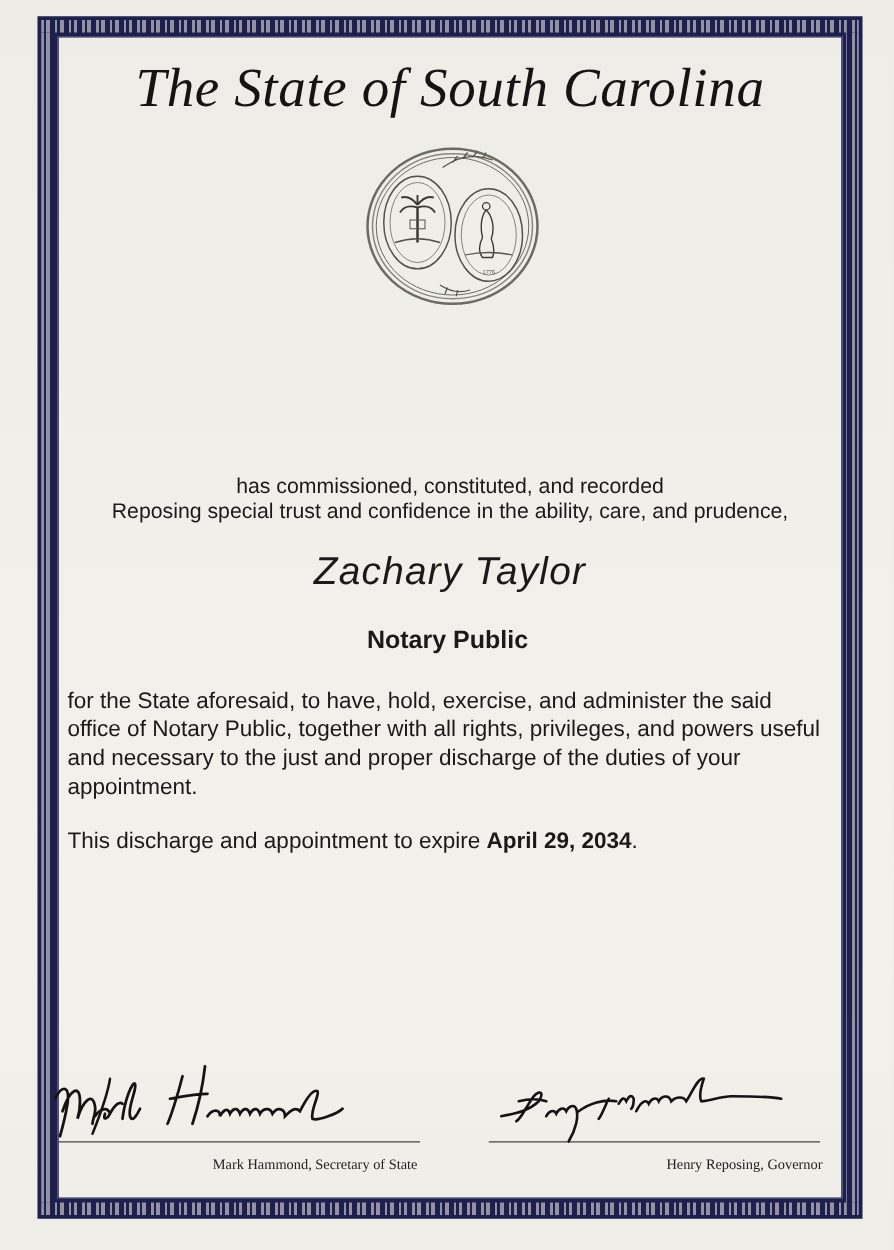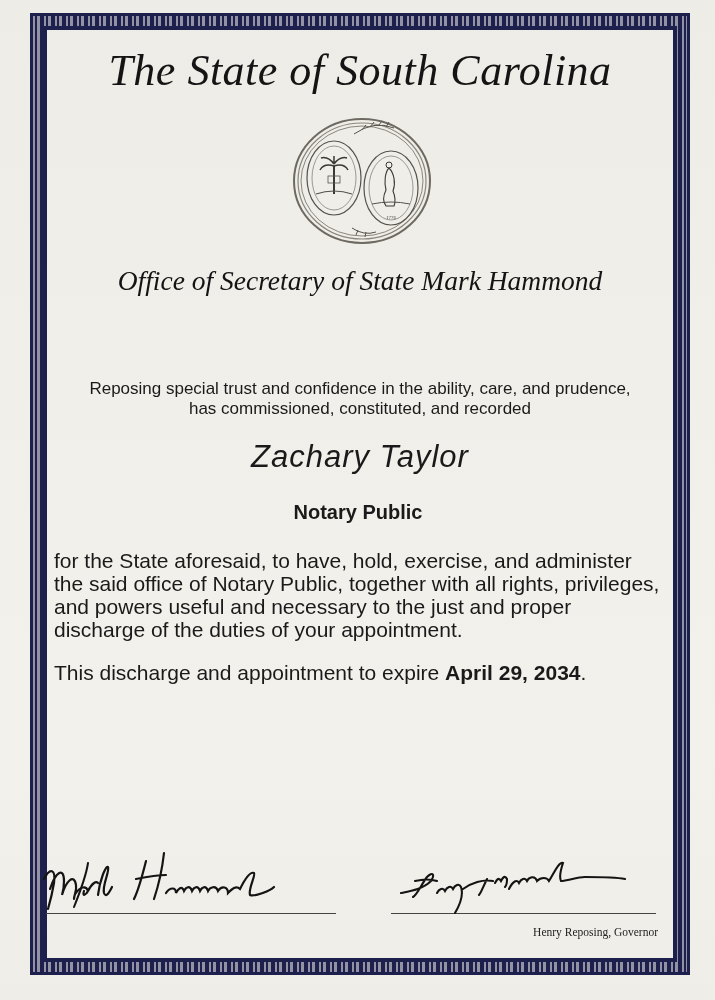--- a/index.html
+++ b/index.html
@@ -54,21 +54,21 @@
     position:absolute; left:0; right:0; top:410px; text-align:center;
     font-family:Liberation Sans, sans-serif; font-style:italic;
     font-size:31px; color:#1a1a1a; letter-spacing:1px;
   }
   .position {
     position:absolute; left:0; right:4px; top:472px; text-align:center;
     font-weight:bold; font-size:20px; color:#1a1a1a;
   }
   .body-p {
     position:absolute; left:8px; right:10px;
-    font-size:21px; line-height:23px; color:#1a1a1a;
+    font-size:18px; line-height:23px; color:#1a1a1a;
   }
   .p1 { top:520px; }
   .p2 { top:632px; }
   .p3 { top:676px; }
   .p2 b { font-weight:bold; }
   .sig {
     position:absolute; top:820px;
   }
   .sig-left { left:-10px; width:300px; }
   .sig-right { left:345px; width:275px; }
@@ -105,43 +105,43 @@
         <rect x="36" y="60" width="12" height="7" fill="none" stroke="#55524c" stroke-width="0.8"></rect>
         <path d="M97 52 c-4 4 -5 14 -3 22 c-3 6 -3 12 0 16 h8 c2 -5 1 -10 -1 -15 c3 -8 1 -18 -4 -23 z" fill="none" stroke="#3b3935" stroke-width="1.1"></path>
         <circle cx="97" cy="49" r="3" fill="none" stroke="#3b3935" stroke-width="1"></circle>
         <path d="M80 88 q19 -4 38 0" stroke="#55524c" stroke-width="1" fill="none"></path>
         <path d="M62 18 q20 -14 40 -6 M70 14 l4 -5 M78 11 l4 -5 M86 10 l4 -5 M94 11 l3 -5" stroke="#55524c" stroke-width="1" fill="none"></path>
         <path d="M60 112 q12 8 24 4 M66 114 l-2 5 M74 116 l-1 5" stroke="#55524c" stroke-width="1" fill="none"></path>
         <text x="99" y="103" font-size="5" text-anchor="middle" fill="#444" font-family="Liberation Serif, serif">1776</text>
       </svg>
     </div>
 
-    <div class="office">Office of Secretary of State Mark Hammond</div>
 
     <div class="preamble">
+      <div>has commissioned, constituted, and recorded</div>
       <div>Reposing special trust and confidence in the ability, care, and prudence,</div>
-      <div>has commissioned, constituted, and recorded</div>
     </div>
 
     <div class="name">Zachary Taylor</div>
 
     <div class="position">Notary Public</div>
 
     <div class="body-p p1">for the State aforesaid, to have, hold, exercise, and administer the said office of Notary Public, together with all rights, privileges, and powers useful and necessary to the just and proper discharge of the duties of your appointment.</div>
 
     <div class="body-p p2"><span>This discharge and appointment to expire </span><b>April 29, 2034</b><span>.</span></div>
 
 
     <div class="sig sig-left">
       <svg width="300" height="70" viewBox="0 0 300 70">
         <path d="M8 30 c6 -12 12 -10 10 4 c-2 12 -6 26 -6 26 M14 40 c6 -18 14 -22 14 -8 c0 8 -2 14 -2 14 c4 -14 12 -22 14 -10 c1 6 -2 10 -2 14 M40 44 c4 -6 10 -8 12 -2 c-2 4 -6 6 -4 0 M52 42 c4 -8 8 -10 10 -8 M62 46 c2 -16 8 -30 10 -28 c2 4 -6 18 -4 26 c2 6 6 -2 8 -6" fill="none" stroke="#141414" stroke-width="2.2" stroke-linecap="round"></path>
         <path d="M38 58 c4 -10 12 -30 14 -44" fill="none" stroke="#141414" stroke-width="2" stroke-linecap="round"></path>
         <path d="M110 12 c-4 16 -10 34 -12 38 M128 4 c-2 18 -6 34 -10 46 M100 30 c10 -2 20 -4 30 -4 M130 44 c4 -6 10 -6 10 0 c2 -4 6 -8 8 -2 c2 -4 6 -6 8 0 c2 -4 6 -6 8 0 c2 -4 6 -6 8 0 c2 -4 8 -6 10 0 c4 -6 10 -4 10 2 c4 -4 8 -8 12 -4 c4 -8 10 -18 14 -16 c2 2 -6 16 -4 22 c4 2 20 -4 24 -8" fill="none" stroke="#141414" stroke-width="2.2" stroke-linecap="round"></path>
       </svg>
       <div class="sig-line" style="width:290px;margin-left:10px;"></div>
+      <div class="sig-caption">Mark Hammond, Secretary of State</div>
     </div>
 
     <div class="sig sig-right">
       <svg width="275" height="70" viewBox="0 0 275 70">
         <path d="M10 44 c10 -2 22 -4 30 -12 c4 -6 2 -10 -4 -4 c-6 8 -10 18 -14 20 M24 32 c8 -2 16 -2 22 0 M46 44 c2 -4 6 -6 8 -2 c2 -4 6 -6 8 -2 c2 -4 6 -6 8 -2 c2 6 0 16 -6 26 M72 40 c8 -6 20 -10 30 -8 M96 30 c-4 8 -6 14 -8 16 M104 34 c2 -4 4 -6 6 -2 c2 -4 4 -6 6 -2 c0 6 -2 8 -2 8 M118 40 c4 -8 8 -10 10 -6 c2 -4 6 -6 8 -2 c2 -4 8 -6 10 0 c4 -4 10 -4 12 0 c4 -6 10 -20 14 -18 c-2 6 -4 14 -2 18 c6 0 16 -4 24 -4 c10 0 30 0 40 2" fill="none" stroke="#141414" stroke-width="2.1" stroke-linecap="round"></path>
       </svg>
       <div class="sig-line" style="width:265px;"></div>
       <div class="sig-caption">Henry Reposing, Governor</div>
     </div>
   </div>

